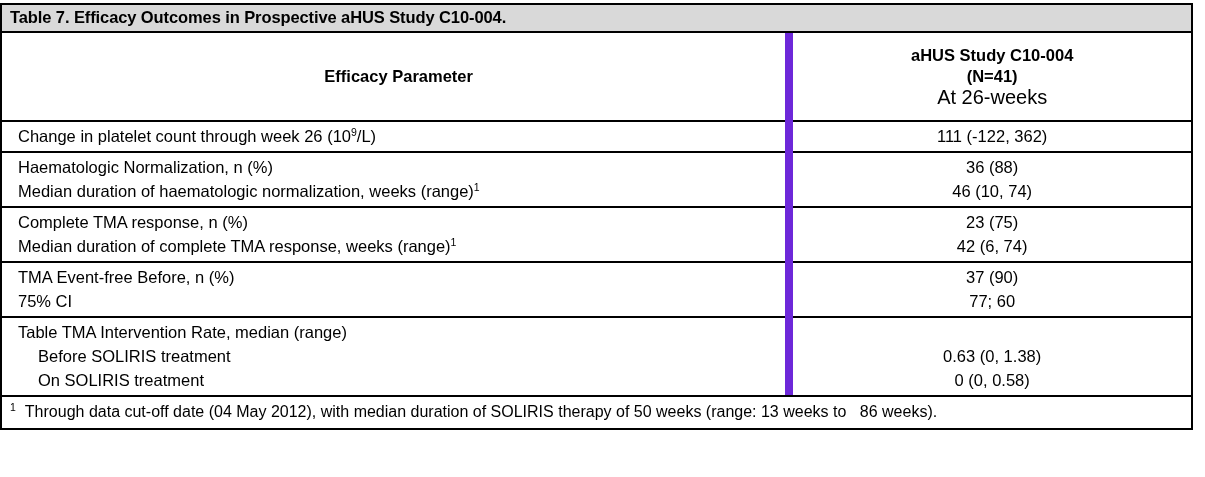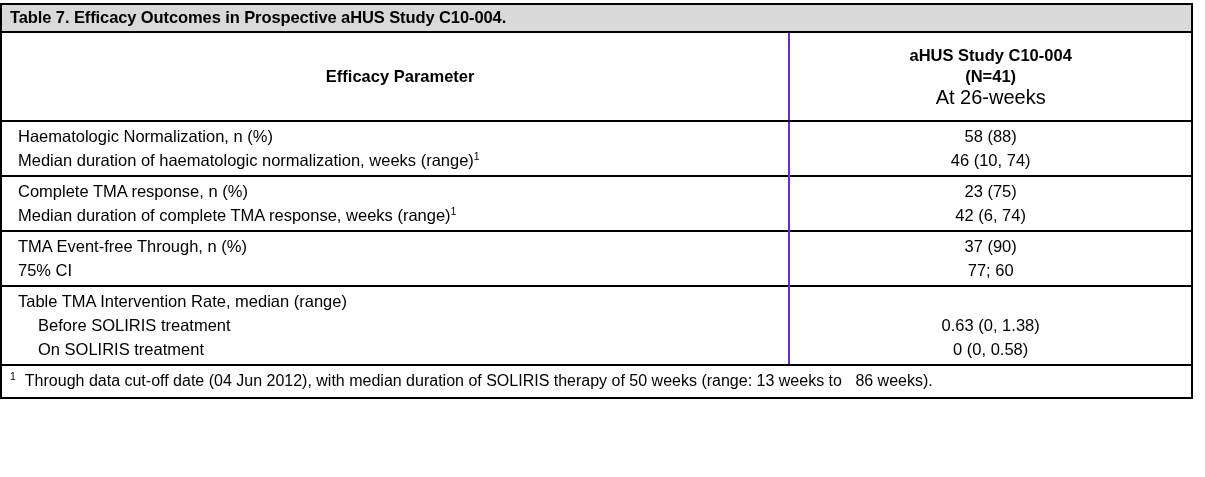--- a/index.html
+++ b/index.html
@@ -55,21 +55,21 @@
     vertical-align: top;
     box-sizing: border-box;
   }
   .cell-param {
     width: 786px;
     padding: 2px 6px 3px 16px;
   }
   .cell-value {
     width: 401px;
     padding: 2px 6px 3px 6px;
-    border-left: 2px solid #6d28d9;
+    border-left: 8px solid #6d28d9;
     text-align: center;
   }
 
   
   .row-head .cell-param,
   .row-head .cell-value {
     border-bottom: 2px solid #000000;
     vertical-align: middle;
     height: 88px;
     text-align: center;
@@ -149,46 +149,54 @@
       <div class="cell-param">
         <div class="head-main">Efficacy Parameter</div>
       </div>
       <div class="cell-value">
         <div class="head-main">aHUS Study C10-004</div>
         <div class="head-main">(N=41)</div>
         <div class="head-sub">At 26-weeks</div>
       </div>
     </div>
 
+    <div class="row row-body">
+      <div class="cell-param">
+        <div class="line">Change in platelet count through week 26 (10<sup>9</sup>/L)</div>
+      </div>
+      <div class="cell-value">
+        <div class="line">111 (-122, 362)</div>
+      </div>
+    </div>
 
     <div class="row row-body">
       <div class="cell-param">
         <div class="line">Haematologic Normalization, n (%)</div>
         <div class="line">Median duration of haematologic normalization, weeks (range)<sup>1</sup></div>
       </div>
       <div class="cell-value">
-        <div class="line">58 (88)</div>
+        <div class="line">36 (88)</div>
         <div class="line">46 (10, 74)</div>
       </div>
     </div>
 
     <div class="row row-body">
       <div class="cell-param">
         <div class="line">Complete TMA response, n (%)</div>
         <div class="line">Median duration of complete TMA response, weeks (range)<sup>1</sup></div>
       </div>
       <div class="cell-value">
         <div class="line">23 (75)</div>
         <div class="line">42 (6, 74)</div>
       </div>
     </div>
 
     <div class="row row-body">
       <div class="cell-param">
-        <div class="line">TMA Event-free Through, n (%)</div>
+        <div class="line">TMA Event-free Before, n (%)</div>
         <div class="line">75% CI</div>
       </div>
       <div class="cell-value">
         <div class="line">37 (90)</div>
         <div class="line">77; 60</div>
       </div>
     </div>
 
     <div class="row row-body">
       <div class="cell-param">
@@ -200,18 +208,18 @@
         <div class="line blank-line">&nbsp;</div>
         <div class="line">0.63 (0, 1.38)</div>
         <div class="line">0 (0, 0.58)</div>
       </div>
     </div>
 
   </div>
 
   <div class="footnote-row">
     <span class="fn-marker">1</span><span class="fn-body">
-      <span>Through data cut-off date (04 Jun 2012), with median duration of SOLIRIS therapy of 50 weeks (range: 13 weeks to</span>
+      <span>Through data cut-off date (04 May 2012), with median duration of SOLIRIS therapy of 50 weeks (range: 13 weeks to</span>
       <span class="fn-line-2">86 weeks).</span>
     </span>
   </div>
 
 </div>
 
 </body></html>

